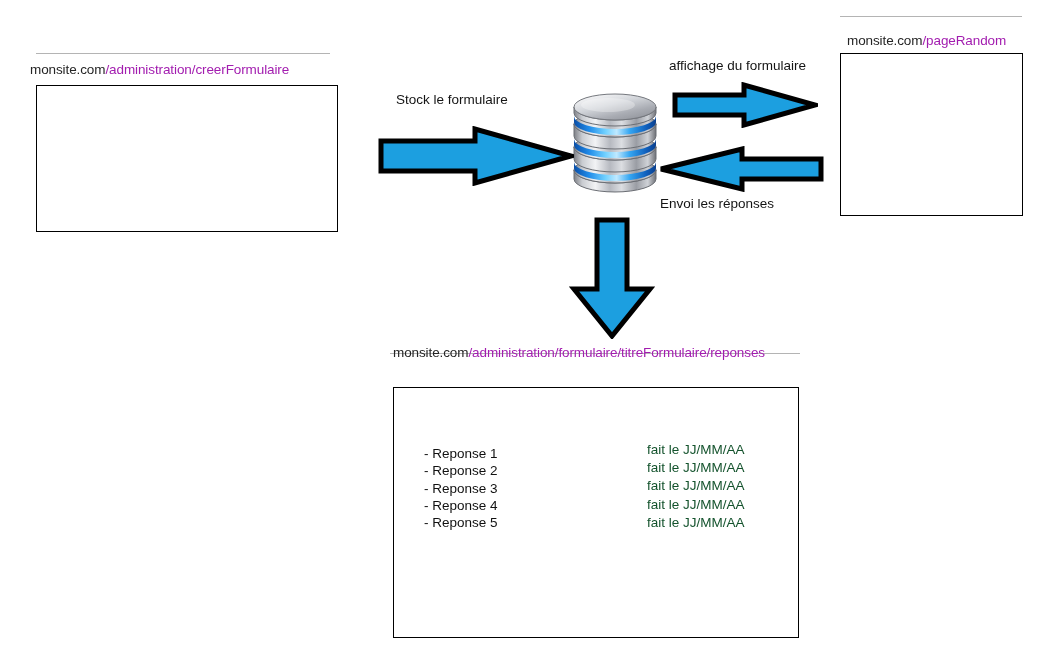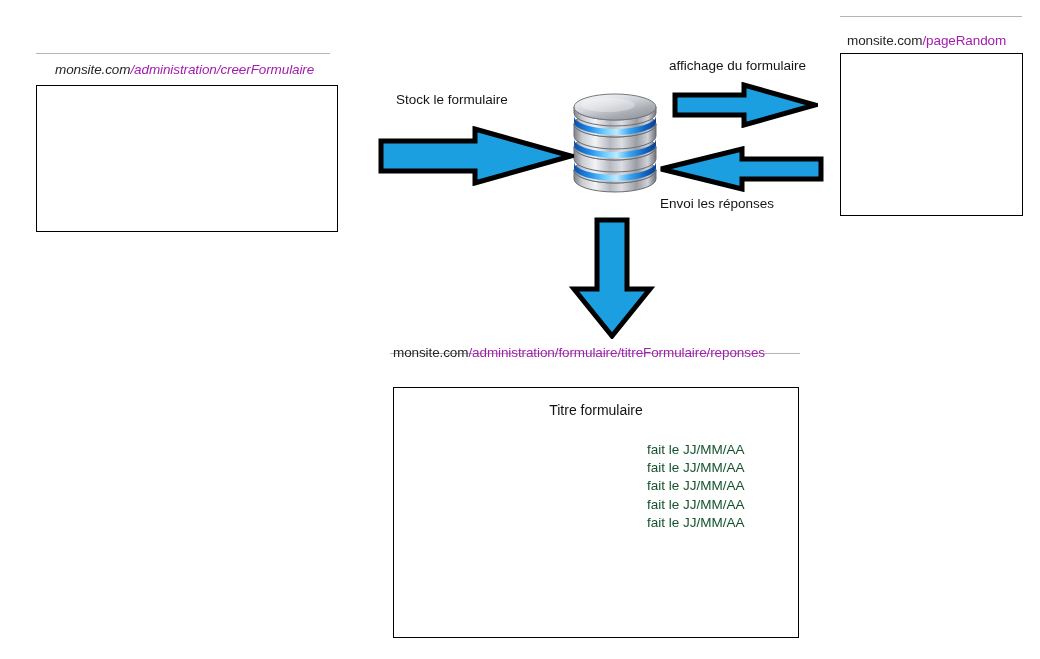--- a/index.html
+++ b/index.html
@@ -35,21 +35,21 @@
   }
   .page-box {
     position: absolute;
     border: 1.6px solid #000000;
     background: #ffffff;
     box-sizing: border-box;
   }
 
   
   #panel-create .panel-rule { left: 36px; top: 53px; width: 294px; }
-  #panel-create .url        { left: 55px; top: 62px; font-style: italic; }
+  #panel-create .url        { left: 30px; top: 62px; }
   #panel-create .page-box   { left: 36px; top: 85px; width: 302px; height: 147px; }
 
   
   #panel-random .panel-rule { left: 840px; top: 16px; width: 182px; }
   #panel-random .url        { left: 847px; top: 33px; }
   #panel-random .page-box   { left: 840px; top: 53px; width: 183px; height: 163px; }
 
   
   #panel-responses .panel-rule { left: 390px; top: 353px; width: 410px; }
   #panel-responses .url        { left: 393px; top: 345px; }
@@ -125,21 +125,27 @@
   <div class="url"><span>monsite.com</span><span class="path">/pageRandom</span></div>
   <div class="page-box">
     <div></div>
   </div>
 </div>
 
 <div class="panel" id="panel-responses">
   <div class="panel-rule"></div>
   <div class="url"><span>monsite.com</span><span class="path">/administration/formulaire/titreFormulaire/reponses</span></div>
   <div class="page-box">
-    <div class="form-title">Titre formulaire</div>
+    <div class="answers">
+      <div>- Reponse 1</div>
+      <div>- Reponse 2</div>
+      <div>- Reponse 3</div>
+      <div>- Reponse 4</div>
+      <div>- Reponse 5</div>
+    </div>
     <div class="dates">
       <div>fait le JJ/MM/AA</div>
       <div>fait le JJ/MM/AA</div>
       <div>fait le JJ/MM/AA</div>
       <div>fait le JJ/MM/AA</div>
       <div>fait le JJ/MM/AA</div>
     </div>
   </div>
 </div>
 

